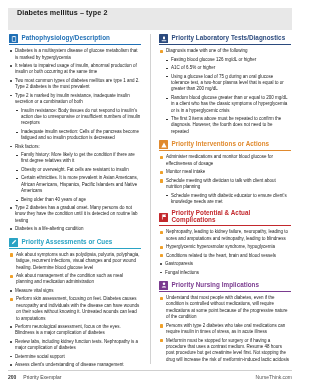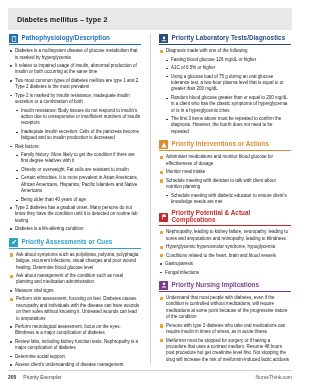--- a/index.html
+++ b/index.html
@@ -9,21 +9,21 @@
     font-family: "Liberation Sans", sans-serif;
     overflow: hidden;
   }
   .page { position: relative; width: 300px; height: 388px; background: #fff; }
 
   
   .title-bar {
     position: absolute; left: 8px; top: 8px;
     width: 284px; height: 22px;
     background: #e8e8e8;
-    display: flex; align-items: center;
+    display: flex; 
   }
   .title-bar .title {
     font-size: 7.2px; font-weight: bold; color: #1a1a1a;
     letter-spacing: 0.1px; padding-left: 9px;
   }
 
   
   .cols { position: absolute; left: 0; top: 32px; width: 300px; height: 324px; display: flex; }
   .col { width: 150px; padding: 0 9px; position: relative; }
   .col-divider {

